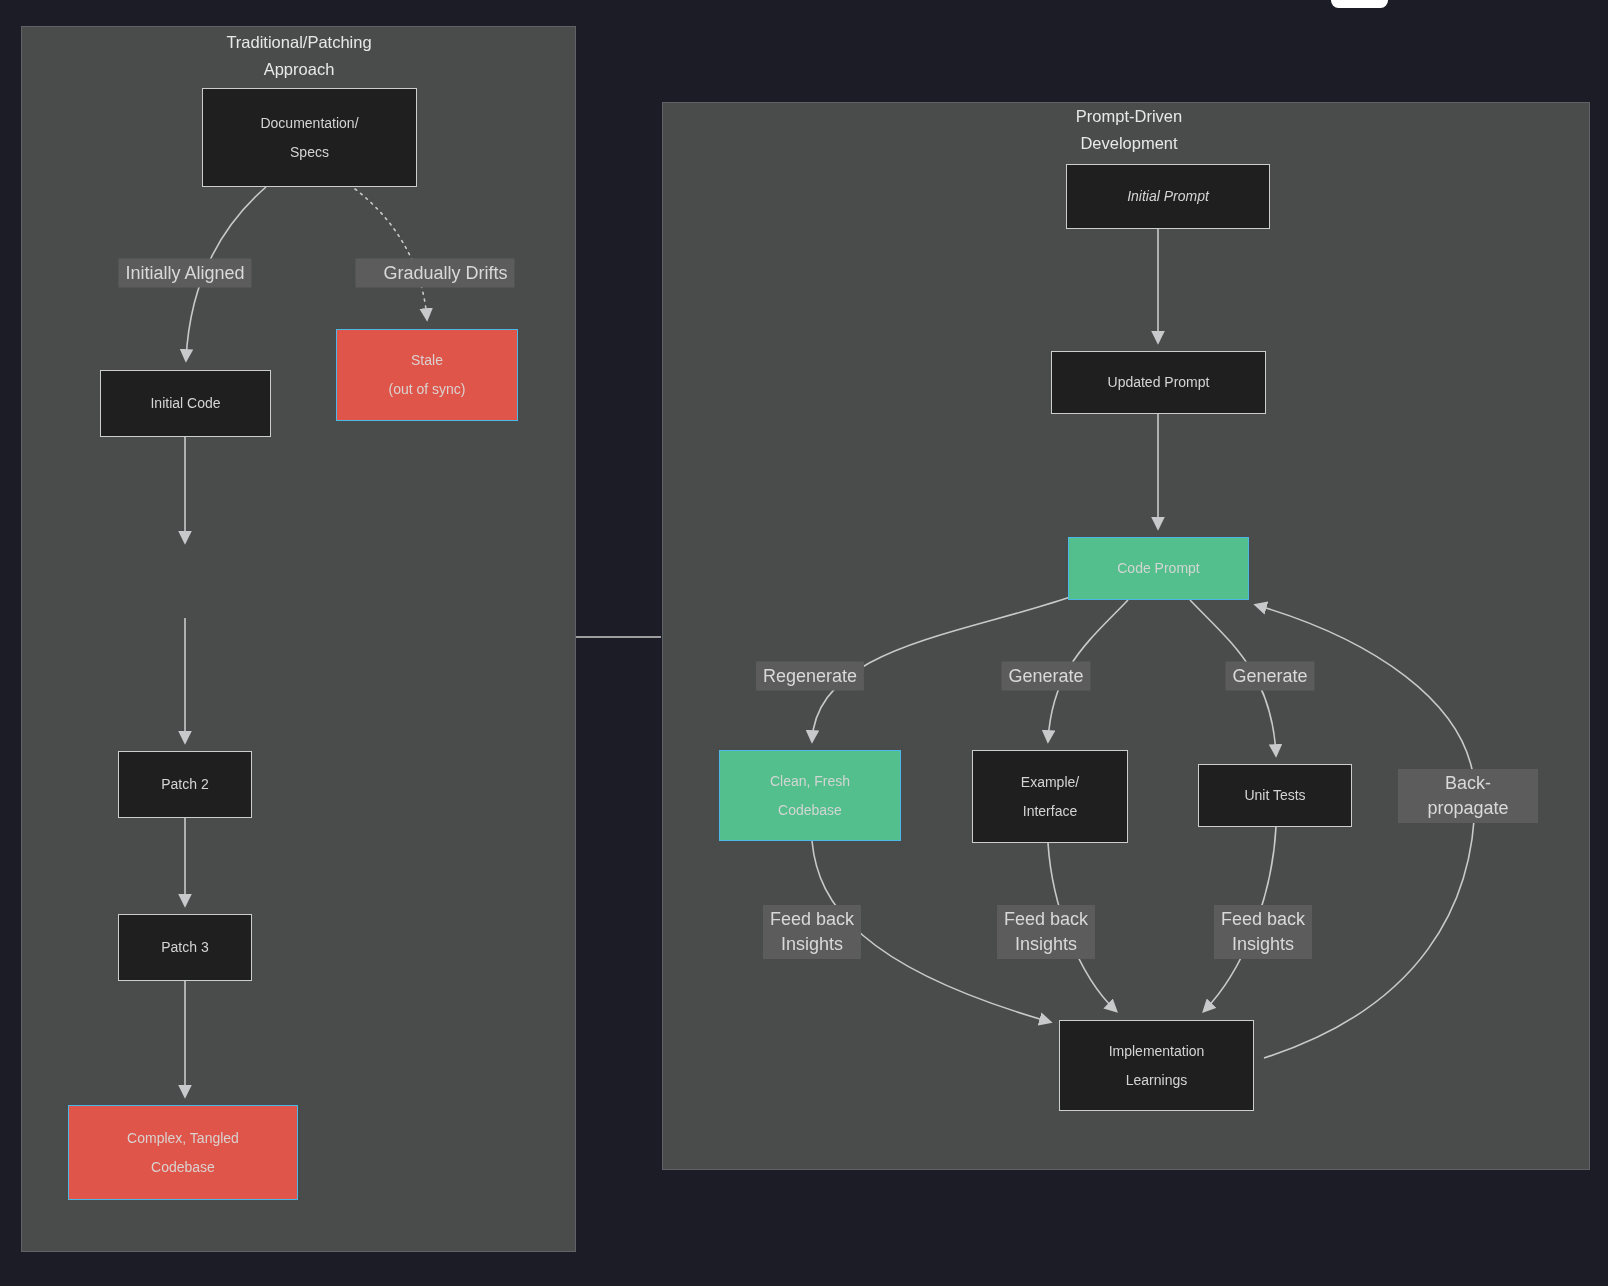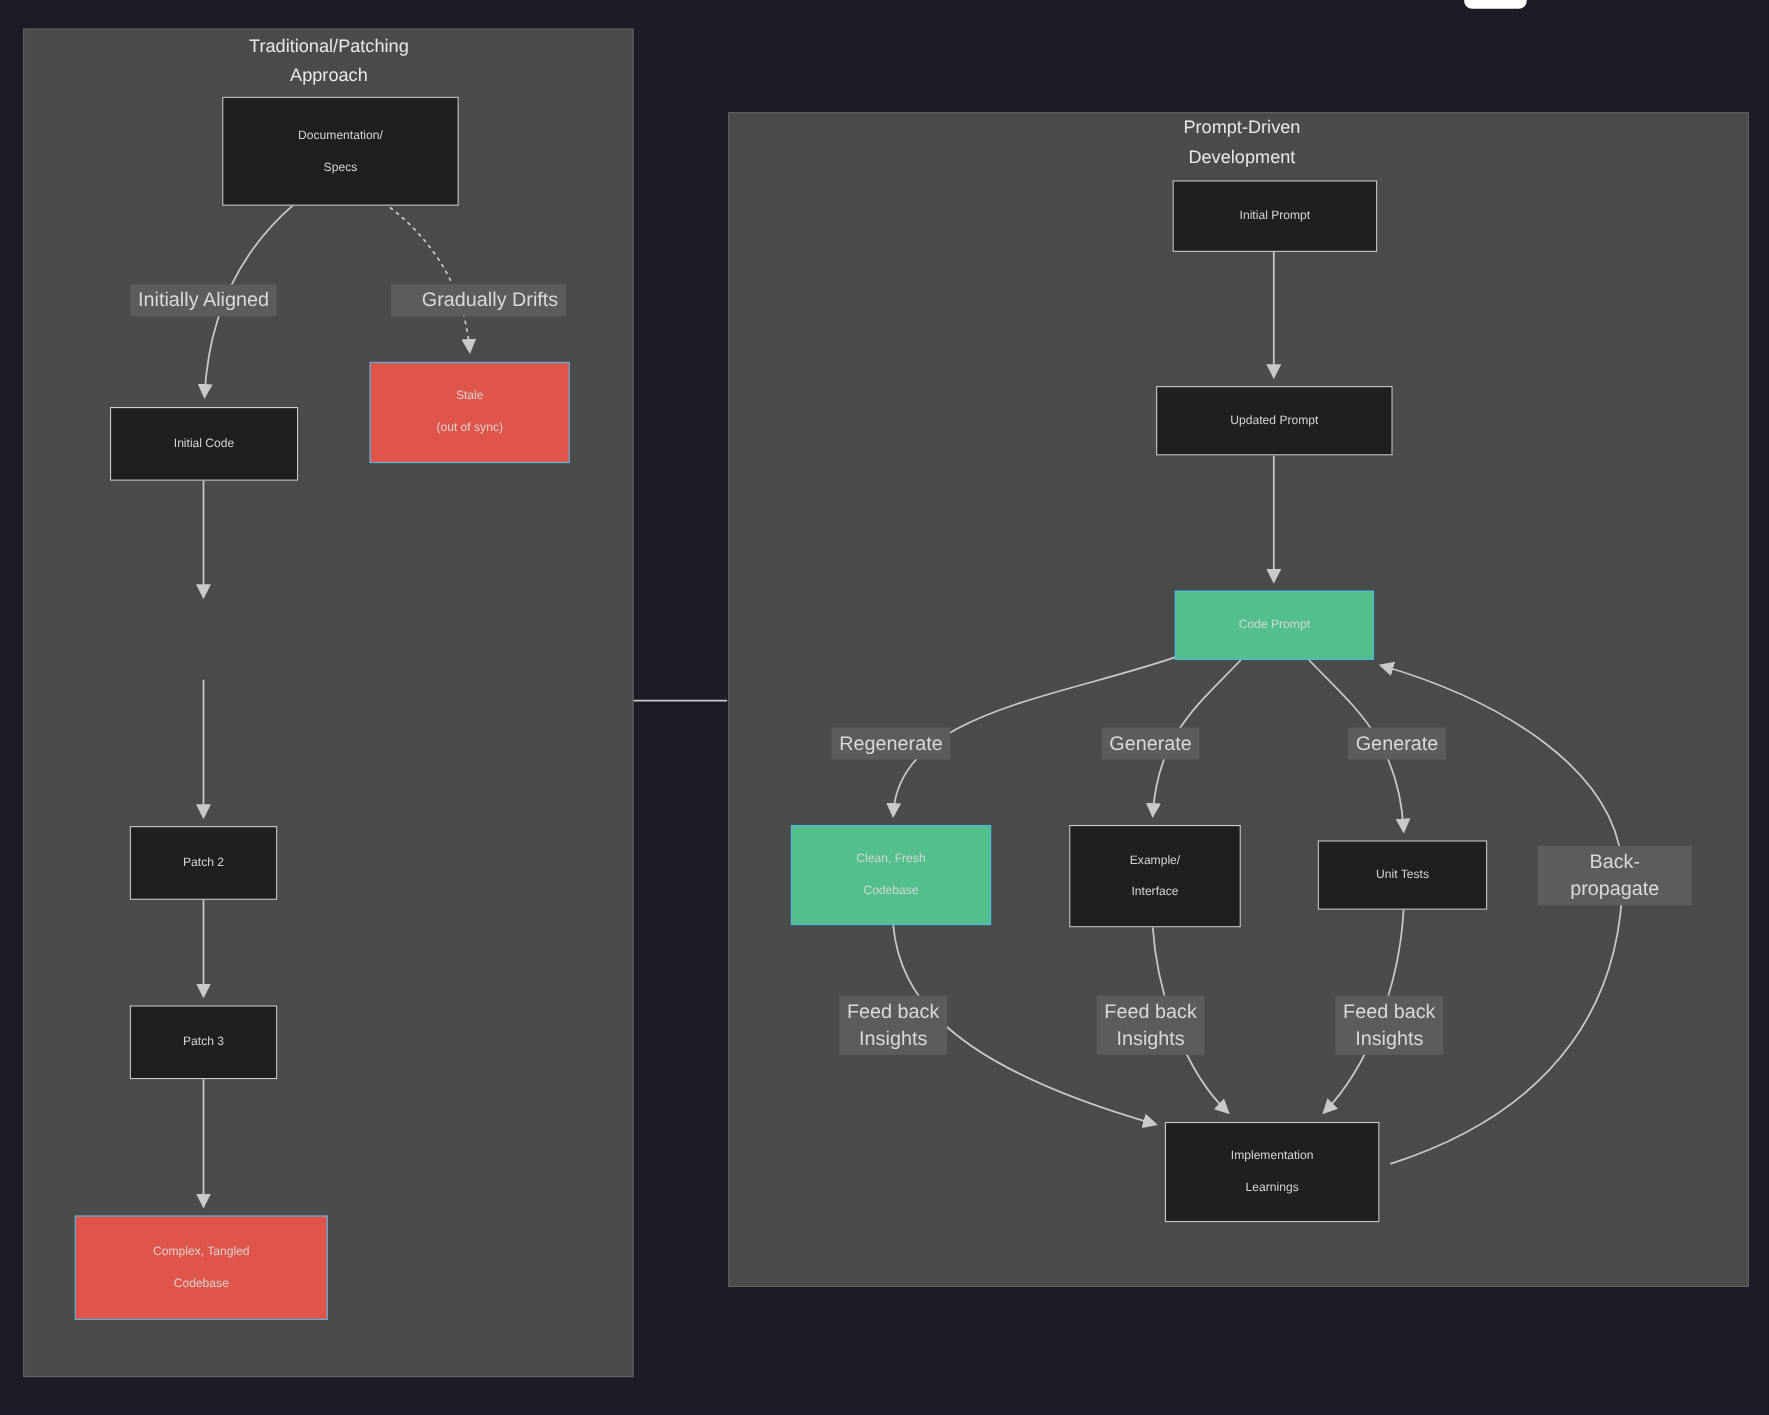--- a/index.html
+++ b/index.html
@@ -6,21 +6,21 @@
   body{width:1608px;height:1286px;position:relative;overflow:hidden;
        font-family:"Liberation Sans","DejaVu Sans",sans-serif;}
   .stage{position:absolute;inset:0;border-radius:22px;}
   .panel{position:absolute;background:var(--panel-bg,#4a4c4c);
          border:1px solid var(--panel-border,#5e6367);box-sizing:border-box;}
   .panel-title{position:absolute;transform:translateX(-50%);text-align:center;
                color:var(--title-text,#e8e8e8);font-size:16.5px;line-height:27px;
                white-space:pre-line;font-weight:400;}
   .edges{position:absolute;left:0;top:0;pointer-events:none;}
   .node{position:absolute;display:flex;align-items:center;justify-content:center;
-        text-align:center;box-sizing:border-box;font-size:11px;line-height:29px;
+        text-align:center;box-sizing:border-box;font-size:14px;line-height:29px;
         white-space:pre-line;}
   .node.dark{background:var(--node-dark-bg,#1f1f1f);
              border:1px solid var(--node-border,#cdcdcd);color:var(--node-text,#d4d4d4);}
   .node.red{background:var(--node-red-bg,#e0554a);
             border:1.5px solid var(--accent-border,#4db8e8);color:var(--node-text-on-red,#d9d2d0);}
   .node.green{background:var(--node-green-bg,#53bf8d);
               border:1.5px solid var(--accent-border,#4db8e8);color:var(--node-text-on-green,#d2d6d3);}
   .edge-label{position:absolute;transform:translate(-50%,-50%);
               background:var(--edge-label-bg,#5c5c5c);color:var(--edge-label-text,#d9d9d9);
               font-size:18px;line-height:25px;padding:2px 7px;text-align:center;
@@ -87,21 +87,21 @@
   <div class="node dark" style="left:202px;top:88px;width:215px;height:99px;">Documentation/
 Specs</div>
   <div class="node dark" style="left:100px;top:370px;width:171px;height:67px;">Initial Code</div>
   <div class="node red" style="left:336px;top:329px;width:182px;height:92px;">Stale
 (out of sync)</div>
   <div class="node dark" style="left:118px;top:751px;width:134px;height:67px;">Patch 2</div>
   <div class="node dark" style="left:118px;top:914px;width:134px;height:67px;">Patch 3</div>
   <div class="node red" style="left:68px;top:1105px;width:230px;height:95px;">Complex, Tangled
 Codebase</div>
 
-  <div class="node dark" style="left:1066px;top:164px;width:186px;height:65px;">Initial Prompt</div>
+  <div class="node dark" style="left:1066px;top:164px;width:204px;height:65px;font-style:italic;">Initial Prompt</div>
   <div class="node dark" style="left:1051px;top:351px;width:215px;height:63px;">Updated Prompt</div>
   <div class="node green" style="left:1068px;top:537px;width:181px;height:63px;">Code Prompt</div>
   <div class="node green" style="left:719px;top:750px;width:182px;height:91px;">Clean, Fresh
 Codebase</div>
   <div class="node dark" style="left:972px;top:750px;width:156px;height:93px;">Example/
 Interface</div>
   <div class="node dark" style="left:1198px;top:764px;width:154px;height:63px;">Unit Tests</div>
   <div class="node dark" style="left:1059px;top:1020px;width:195px;height:91px;">Implementation
 Learnings</div>
 

